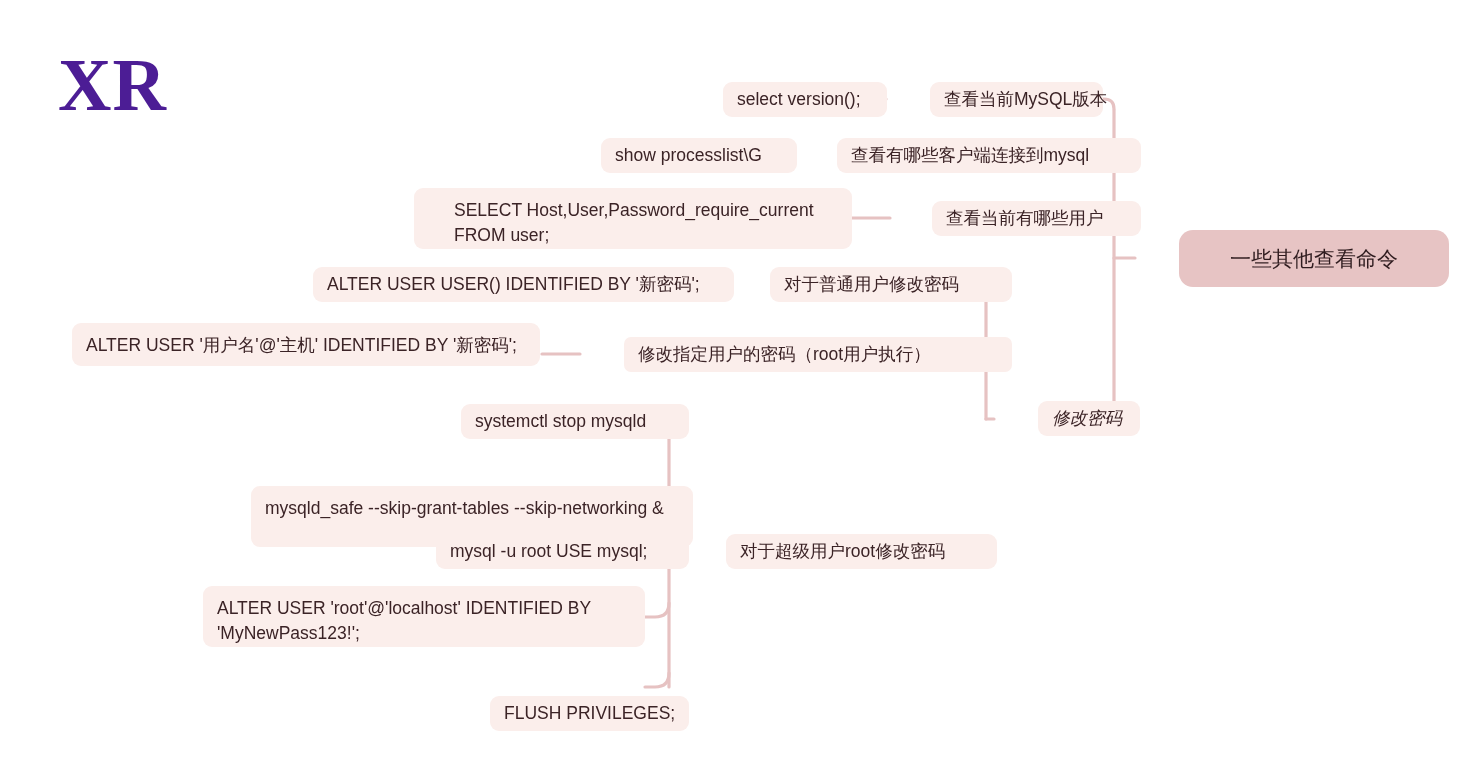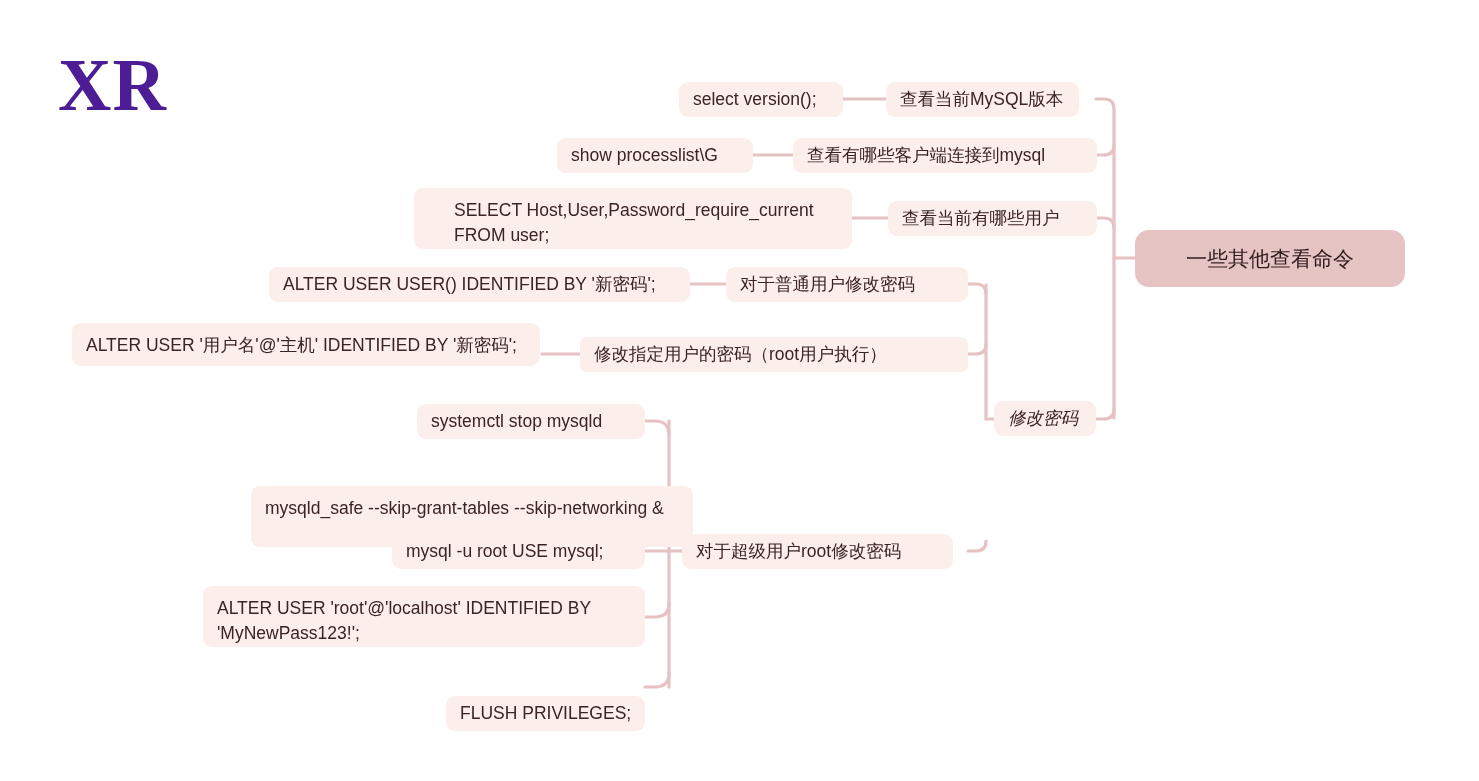--- a/index.html
+++ b/index.html
@@ -45,20 +45,21 @@
     border-radius: 9px;
     color: #3b2326;
     font-size: 17.5px;
     line-height: 25px;
     display: flex;
     align-items: center;
     padding: 8px 14px;
   }
   .node.single {
     white-space: nowrap;
+    margin-left: 44px;
   }
   .node.wrap {
     align-items: flex-start;
     padding-top: 10px;
   }
   .node.root {
     background: #e7c4c4;
     border-radius: 14px;
     font-size: 21px;
     justify-content: center;
@@ -107,21 +108,21 @@
       <path d="M645 617 L655 617 Q669 617 669 603"></path>
       <path d="M645 687 L655 687 Q669 687 669 673"></path>
     </g>
   </svg>
 
   <div class="logo">XR</div>
 
   <div class="node root single" style="left:1135px; top:230px; width:270px; height:57px;">一些其他查看命令</div>
 
   <div class="node single" style="left:679px; top:82px; width:164px; height:35px;">select version();</div>
-  <div class="node desc single" style="left:886px; top:82px; width:193px; height:35px;">查看当前MySQL版本</div>
+  <div class="node desc single" style="left:886px; top:82px; width:173px; height:35px;">查看当前MySQL版本</div>
 
   <div class="node single" style="left:557px; top:138px; width:196px; height:35px;">show processlist\G</div>
   <div class="node desc single" style="left:793px; top:138px; width:304px; height:35px;">查看有哪些客户端连接到mysql</div>
 
   <div class="node wrap" style="left:414px; top:188px; width:438px; height:61px;padding-left:40px;">SELECT Host,User,Password_require_current FROM user;</div>
   <div class="node desc single" style="left:888px; top:201px; width:209px; height:35px;">查看当前有哪些用户</div>
 
   <div class="node desc single" style="left:994px; top:401px; width:102px; height:35px;font-style:italic;">修改密码</div>
 
   <div class="node single" style="left:269px; top:267px; width:421px; height:35px;">ALTER USER USER() IDENTIFIED BY '新密码';</div>

